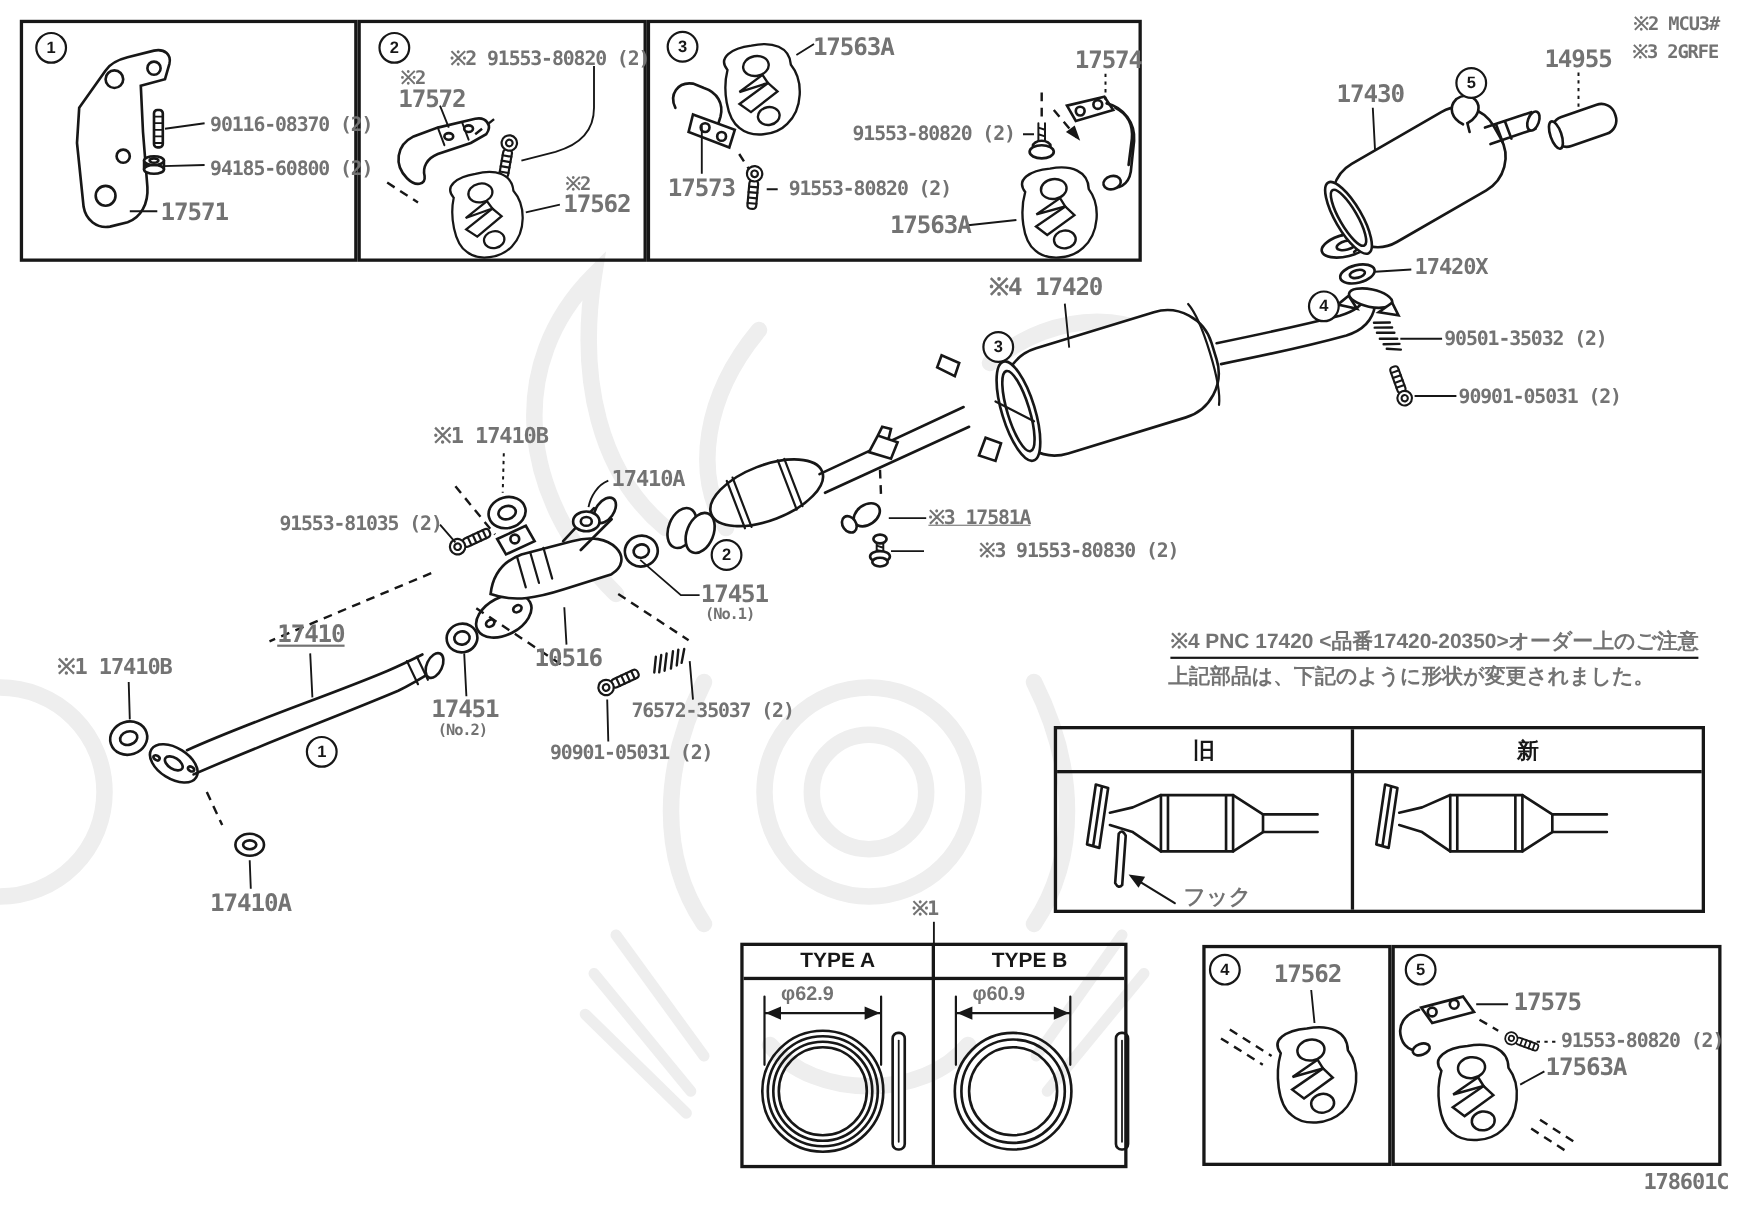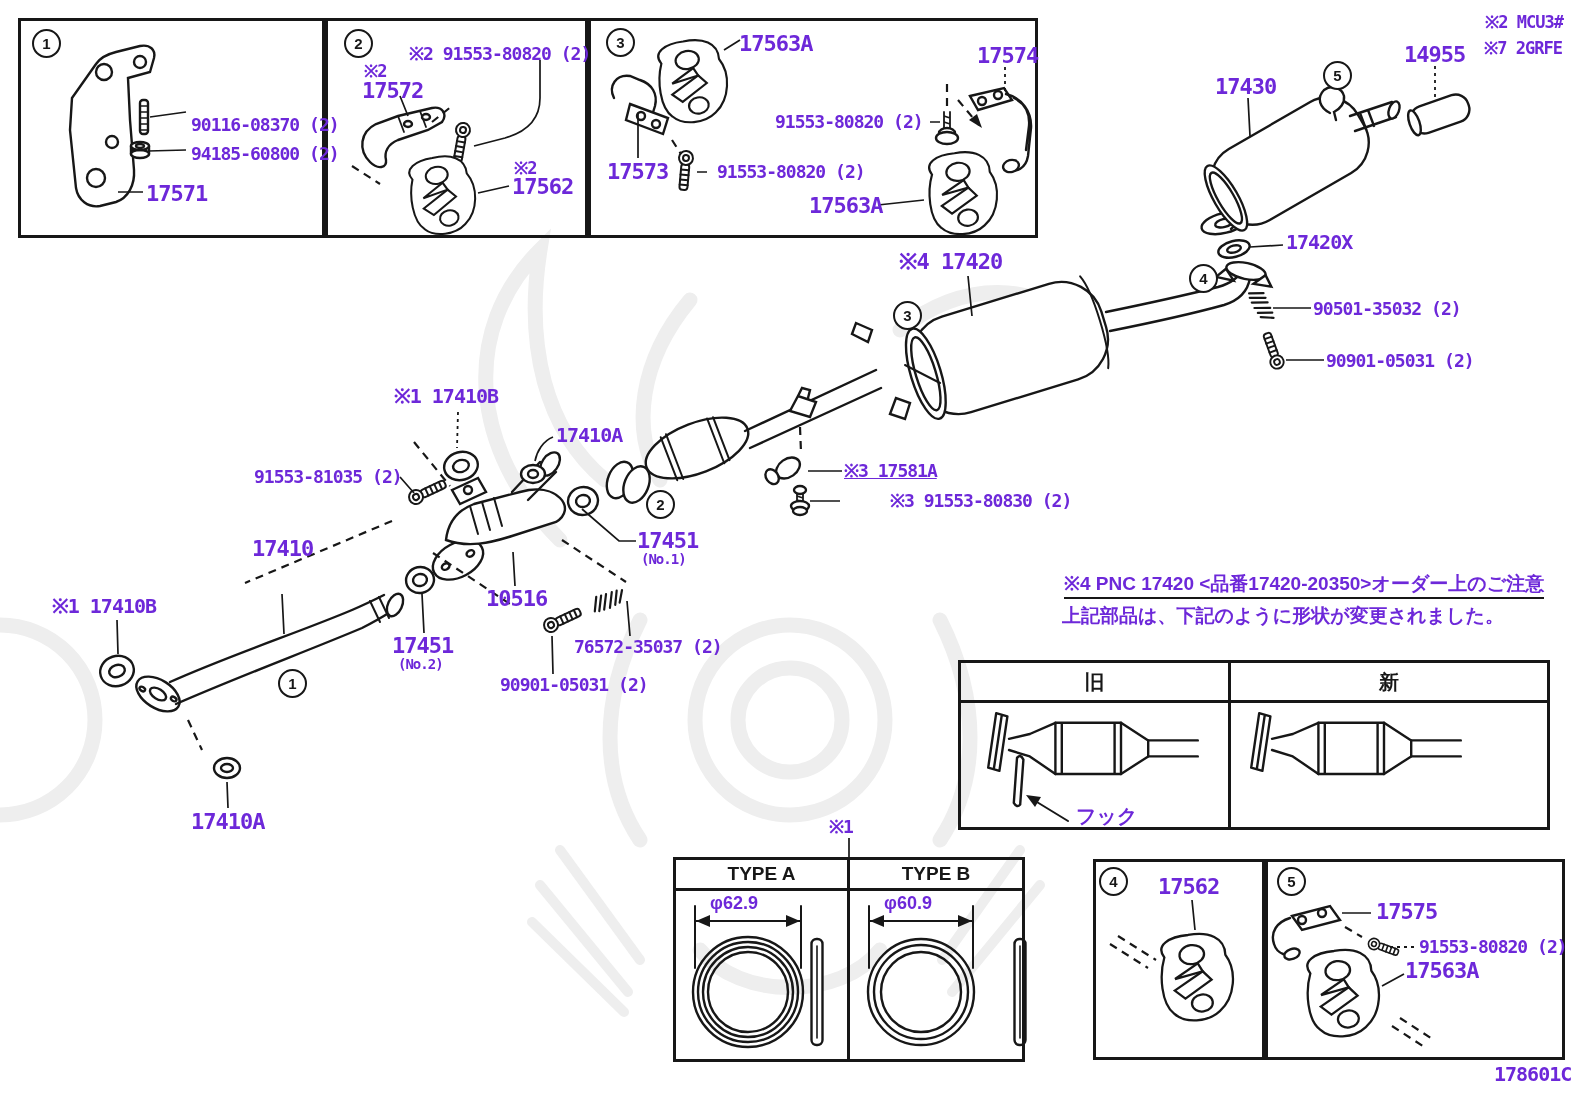--- a/index.html
+++ b/index.html
@@ -1,19 +1,19 @@
 <!DOCTYPE html>
 <html><head>
 <meta charset="utf-8">
 <style>
   html,body{margin:0;padding:0;background:#fff;}
   #stage{position:relative;width:1592px;height:1099px;background:#fff;overflow:hidden;
          font-family:"Liberation Sans",sans-serif;color:#171717;}
   #art{position:absolute;left:0;top:0;}
-  .lbl{position:absolute;font:bold 18px "DejaVu Sans Mono",monospace;color:#6d28d9;
+  .lbl{position:absolute;font:bold 18px "DejaVu Sans Mono",monospace;color:#737373;
        white-space:nowrap;letter-spacing:-1px;line-height:1;}
   .big{font-size:22px;}
   .md{font-size:20px;}
   .sm{font-size:14px;}
   .jp{font-family:"Liberation Sans",sans-serif;font-size:19px;font-weight:bold;letter-spacing:0;}
   .circ{position:absolute;width:29px;height:29px;border:2.5px solid #171717;border-radius:50%;
         background:#fff;display:flex;align-items:center;justify-content:center;
         font:bold 15px "Liberation Sans",sans-serif;box-sizing:border-box;}
   .box{position:absolute;border:3px solid #171717;box-sizing:border-box;background:transparent;}
   .cell{position:absolute;text-align:center;font:bold 20px "Liberation Sans",sans-serif;}
@@ -320,21 +320,21 @@
 <div class="circ" style="left:344px;top:29px;">2</div>
 <div class="circ" style="left:606px;top:28px;">3</div>
 <div class="circ" style="left:1099px;top:867px;">4</div>
 <div class="circ" style="left:1277px;top:867px;">5</div>
 <div class="circ" style="left:278px;top:669px;">1</div>
 <div class="circ" style="left:646px;top:490px;">2</div>
 <div class="circ" style="left:893px;top:301px;">3</div>
 <div class="circ" style="left:1189px;top:264px;">4</div>
 <div class="circ" style="left:1323px;top:61px;">5</div>
 
-<div class="lbl" style="left:191px;top:116px;">90116-08370 (2)</div>
+<div class="lbl" style="left:191px;top:105px;">90116-08370 (2)</div>
 <div class="lbl" style="left:191px;top:145px;">94185-60800 (2)</div>
 <div class="lbl big" style="left:146px;top:183px;">17571</div>
 
 <div class="lbl" style="left:409px;top:45px;">※2 91553-80820 (2)</div>
 <div class="lbl" style="left:364px;top:63px;font-size:17px;">※2</div>
 <div class="lbl big" style="left:362px;top:80px;">17572</div>
 <div class="lbl" style="left:514px;top:160px;font-size:17px;">※2</div>
 <div class="lbl big" style="left:512px;top:176px;">17562</div>
 
 <div class="lbl big" style="left:739px;top:33px;">17563A</div>
@@ -343,35 +343,35 @@
 <div class="lbl big" style="left:607px;top:161px;">17573</div>
 <div class="lbl" style="left:717px;top:163px;">91553-80820 (2)</div>
 <div class="lbl big" style="left:809px;top:195px;">17563A</div>
 
 <div class="lbl big" style="left:1158px;top:876px;">17562</div>
 <div class="lbl big" style="left:1376px;top:901px;">17575</div>
 <div class="lbl" style="left:1419px;top:938px;">91553-80820 (2)</div>
 <div class="lbl big" style="left:1405px;top:960px;">17563A</div>
 
 <div class="lbl" style="left:1485px;top:14px;font-size:17px;">※2 MCU3#</div>
-<div class="lbl" style="left:1484px;top:40px;font-size:17px;">※7 2GRFE</div>
+<div class="lbl" style="left:1484px;top:40px;font-size:17px;">※3 2GRFE</div>
 <div class="lbl big" style="left:1404px;top:44px;">14955</div>
 <div class="lbl big" style="left:1215px;top:76px;">17430</div>
 <div class="lbl md" style="left:1286px;top:232px;">17420X</div>
 <div class="lbl" style="left:1313px;top:300px;">90501-35032 (2)</div>
 <div class="lbl" style="left:1326px;top:352px;">90901-05031 (2)</div>
 <div class="lbl big" style="left:899px;top:251px;">※4 17420</div>
 <div class="lbl md" style="left:394px;top:386px;">※1 17410B</div>
 <div class="lbl md" style="left:556px;top:425px;">17410A</div>
 <div class="lbl" style="left:254px;top:468px;">91553-81035 (2)</div>
 <div class="lbl" style="left:844px;top:462px;text-decoration:underline;">※3 17581A</div>
 <div class="lbl" style="left:842px;top:492px;margin-left:48px;">※3 91553-80830 (2)</div>
 <div class="lbl big" style="left:637px;top:530px;">17451</div>
 <div class="lbl sm" style="left:641px;top:552px;">(No.1)</div>
-<div class="lbl big" style="left:252px;top:538px;">17410</div>
+<div class="lbl big" style="left:252px;top:567px;text-decoration:underline;">17410</div>
 <div class="lbl big" style="left:486px;top:588px;">10516</div>
 <div class="lbl big" style="left:392px;top:635px;">17451</div>
 <div class="lbl sm" style="left:398px;top:657px;">(No.2)</div>
 <div class="lbl" style="left:574px;top:638px;">76572-35037 (2)</div>
 <div class="lbl" style="left:500px;top:676px;">90901-05031 (2)</div>
 <div class="lbl md" style="left:52px;top:596px;">※1 17410B</div>
 <div class="lbl big" style="left:191px;top:811px;">17410A</div>
 <div class="lbl md" style="left:1494px;top:1064px;text-align:center;">178601C</div>
 
 <div class="lbl jp note-title" style="left:1064px;top:574px;">※4  PNC 17420 &lt;品番17420-20350&gt;オーダー上のご注意</div>

